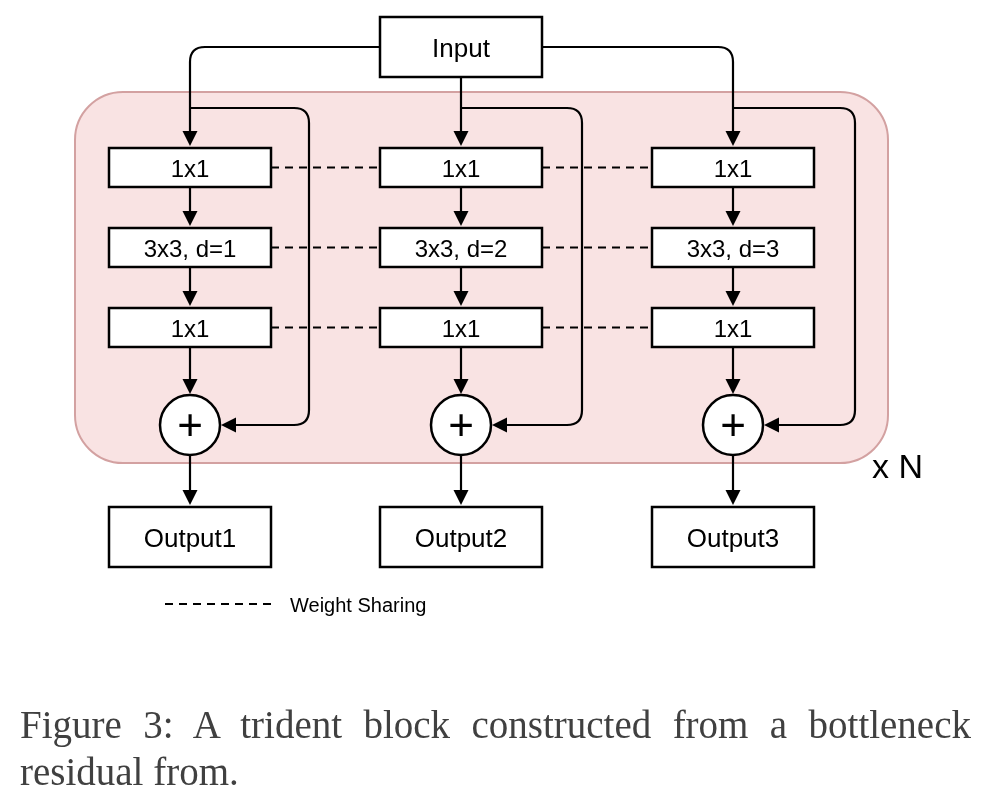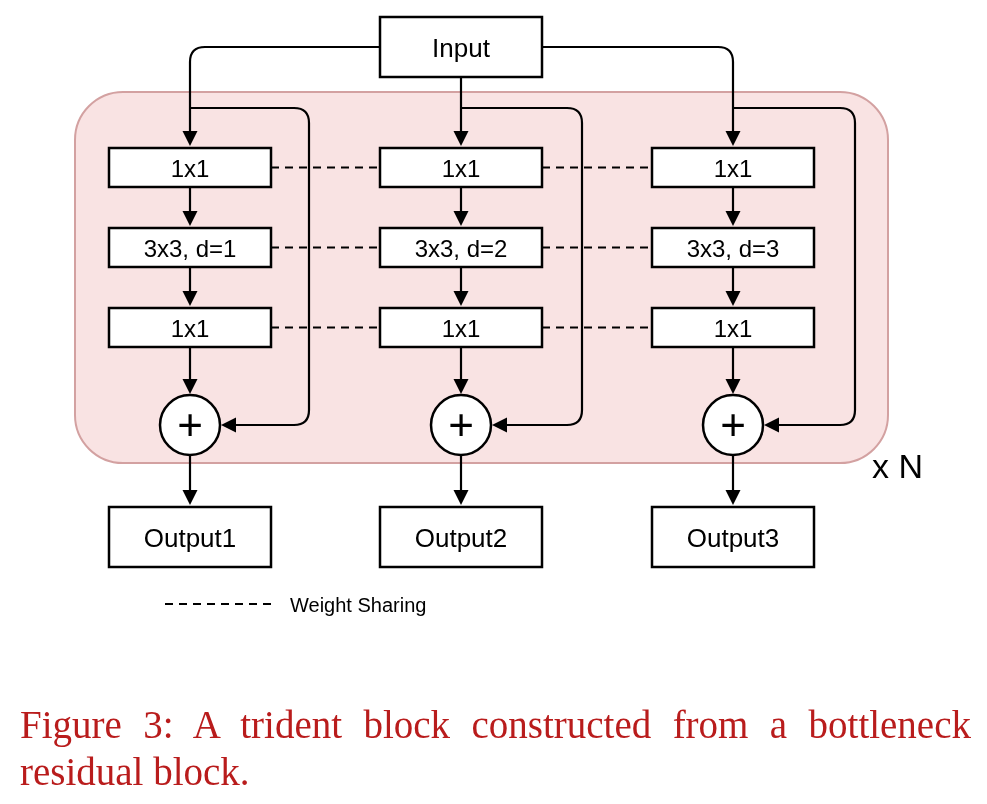--- a/index.html
+++ b/index.html
@@ -31,21 +31,21 @@
 
   
   .caption {
     position: absolute;
     left: 20px;
     right: 16px;
     top: 701px;
     font-family: "Liberation Serif", serif;
     font-size: 39px;
     line-height: 47px;
-    color: #b91c1c;
+    color: #404040;
   }
   .cap-line { white-space: nowrap; }
   .cap-justify { white-space: normal; text-align: justify; text-align-last: justify; }
 </style>
 </head>
 <body>
 
 <div class="page">
 
   <svg class="diagram" width="987" height="655" viewBox="0 0 987 655">
@@ -149,16 +149,16 @@
     <text class="lbl lbl-io" x="461" y="48">Input</text>
 
     <text class="lbl-n" x="872" y="466">x N</text>
 
     <line class="dashed" x1="165" y1="604" x2="277" y2="604"></line>
     <text class="lbl-legend" x="290" y="605">Weight Sharing</text>
   </svg>
 
   <div class="caption">
     <div class="cap-line cap-justify">Figure 3:  A trident block constructed from a bottleneck</div>
-    <div class="cap-line">residual block.</div>
+    <div class="cap-line">residual from.</div>
   </div>
 
 </div>
 
 </body></html>

